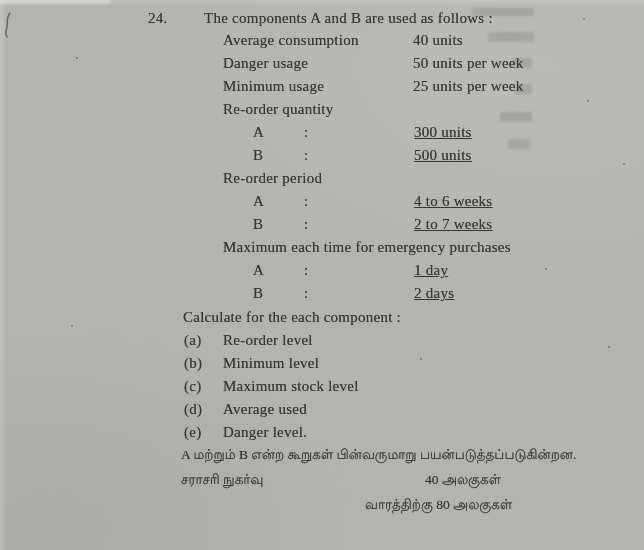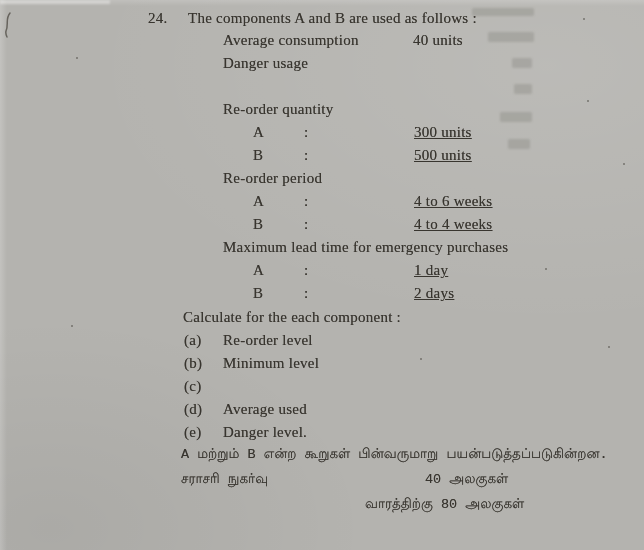--- a/index.html
+++ b/index.html
@@ -15,26 +15,26 @@
     font-family:"Liberation Serif","DejaVu Serif",serif;
     color:#38352f;
   }
   .line{position:absolute;left:0;right:0;height:20px;margin-left:48px;}
   .line span{
     position:absolute;top:0;white-space:nowrap;
     font-size:15px;letter-spacing:0.25px;line-height:18px;
     text-shadow:0 0 0.6px rgba(55,52,46,0.65);
   }
   .tamil span{
-    font-family:Liberation Mono, monospace;
+    font-family:Liberation Serif, serif;
     font-size:13.5px;letter-spacing:0;
     text-shadow:0 0 0.5px rgba(55,52,46,0.6);
   }
   
-  .c-qnum{left:100px;}   .c-intro{left:140px;}
+  .c-qnum{left:100px;}   .c-intro{left:156px;}
   .c-label{left:175px;font-family:Liberation Serif, serif;}  .c-value{left:365px;}
   .c-ab{left:205px;}     .c-colon{left:256px;} .c-abval{left:366px;text-decoration:underline;}
   .c-calc{left:135px;}   .c-marker{left:136px;} .c-item{left:175px;}
   .c-ta{left:133px;}     .c-taval1{left:377px;} .c-taval2{left:317px;}
   
   .edge-left{position:absolute;left:0;top:0;width:7px;height:100%;
     background:linear-gradient(90deg, rgba(255,255,255,0.20), rgba(255,255,255,0));}
   .corner-light{position:absolute;left:0;top:0;width:110px;height:4px;
     background:rgba(255,255,255,0.35);filter:blur(1px);}
   .ghost{position:absolute;background:rgba(92,89,82,0.20);
@@ -72,20 +72,25 @@
     <span class="c-qnum">24.</span>
     <span class="c-intro">The components A and B are used as follows :</span>
   </div>
 
   <div class="line" style="top:31px">
     <span class="c-label">Average consumption</span>
     <span class="c-value">40 units</span>
   </div>
   <div class="line" style="top:54px">
     <span class="c-label">Danger usage</span>
+    <span class="c-value">50 units per week</span>
+  </div>
+  <div class="line" style="top:77px">
+    <span class="c-label">Minimum usage</span>
+    <span class="c-value">25 units per week</span>
   </div>
 
   <div class="line" style="top:100px">
     <span class="c-label">Re-order quantity</span>
   </div>
   <div class="line" style="top:123px">
     <span class="c-ab">A</span>
     <span class="c-colon">:</span>
     <span class="c-abval">300 units</span>
   </div>
@@ -99,25 +104,25 @@
     <span class="c-label">Re-order period</span>
   </div>
   <div class="line" style="top:192px">
     <span class="c-ab">A</span>
     <span class="c-colon">:</span>
     <span class="c-abval">4 to 6 weeks</span>
   </div>
   <div class="line" style="top:215px">
     <span class="c-ab">B</span>
     <span class="c-colon">:</span>
-    <span class="c-abval">4 to 4 weeks</span>
+    <span class="c-abval">2 to 7 weeks</span>
   </div>
 
   <div class="line" style="top:238px">
-    <span class="c-label">Maximum lead time for emergency purchases</span>
+    <span class="c-label">Maximum each time for emergency purchases</span>
   </div>
   <div class="line" style="top:261px">
     <span class="c-ab">A</span>
     <span class="c-colon">:</span>
     <span class="c-abval">1 day</span>
   </div>
   <div class="line" style="top:284px">
     <span class="c-ab">B</span>
     <span class="c-colon">:</span>
     <span class="c-abval">2 days</span>
@@ -129,20 +134,21 @@
   <div class="line" style="top:331px">
     <span class="c-marker">(a)</span>
     <span class="c-item">Re-order level</span>
   </div>
   <div class="line" style="top:354px">
     <span class="c-marker">(b)</span>
     <span class="c-item">Minimum level</span>
   </div>
   <div class="line" style="top:377px">
     <span class="c-marker">(c)</span>
+    <span class="c-item">Maximum stock level</span>
   </div>
   <div class="line" style="top:400px">
     <span class="c-marker">(d)</span>
     <span class="c-item">Average used</span>
   </div>
   <div class="line" style="top:423px">
     <span class="c-marker">(e)</span>
     <span class="c-item">Danger level.</span>
   </div>
 

